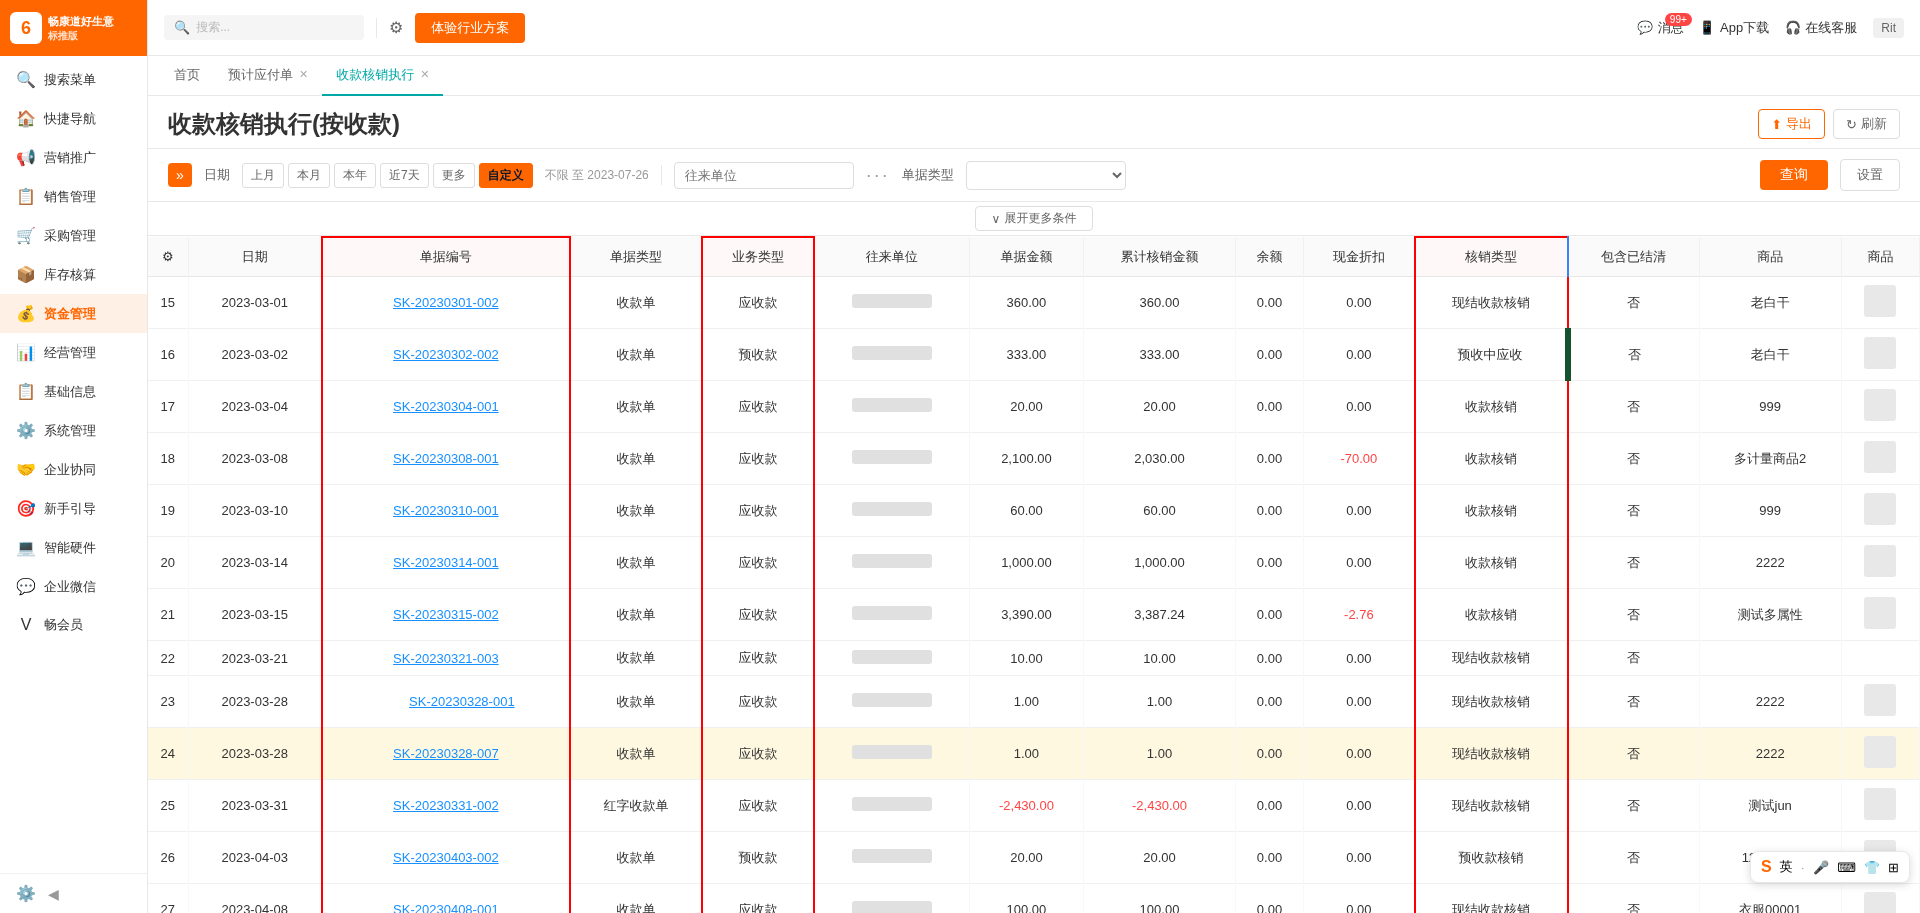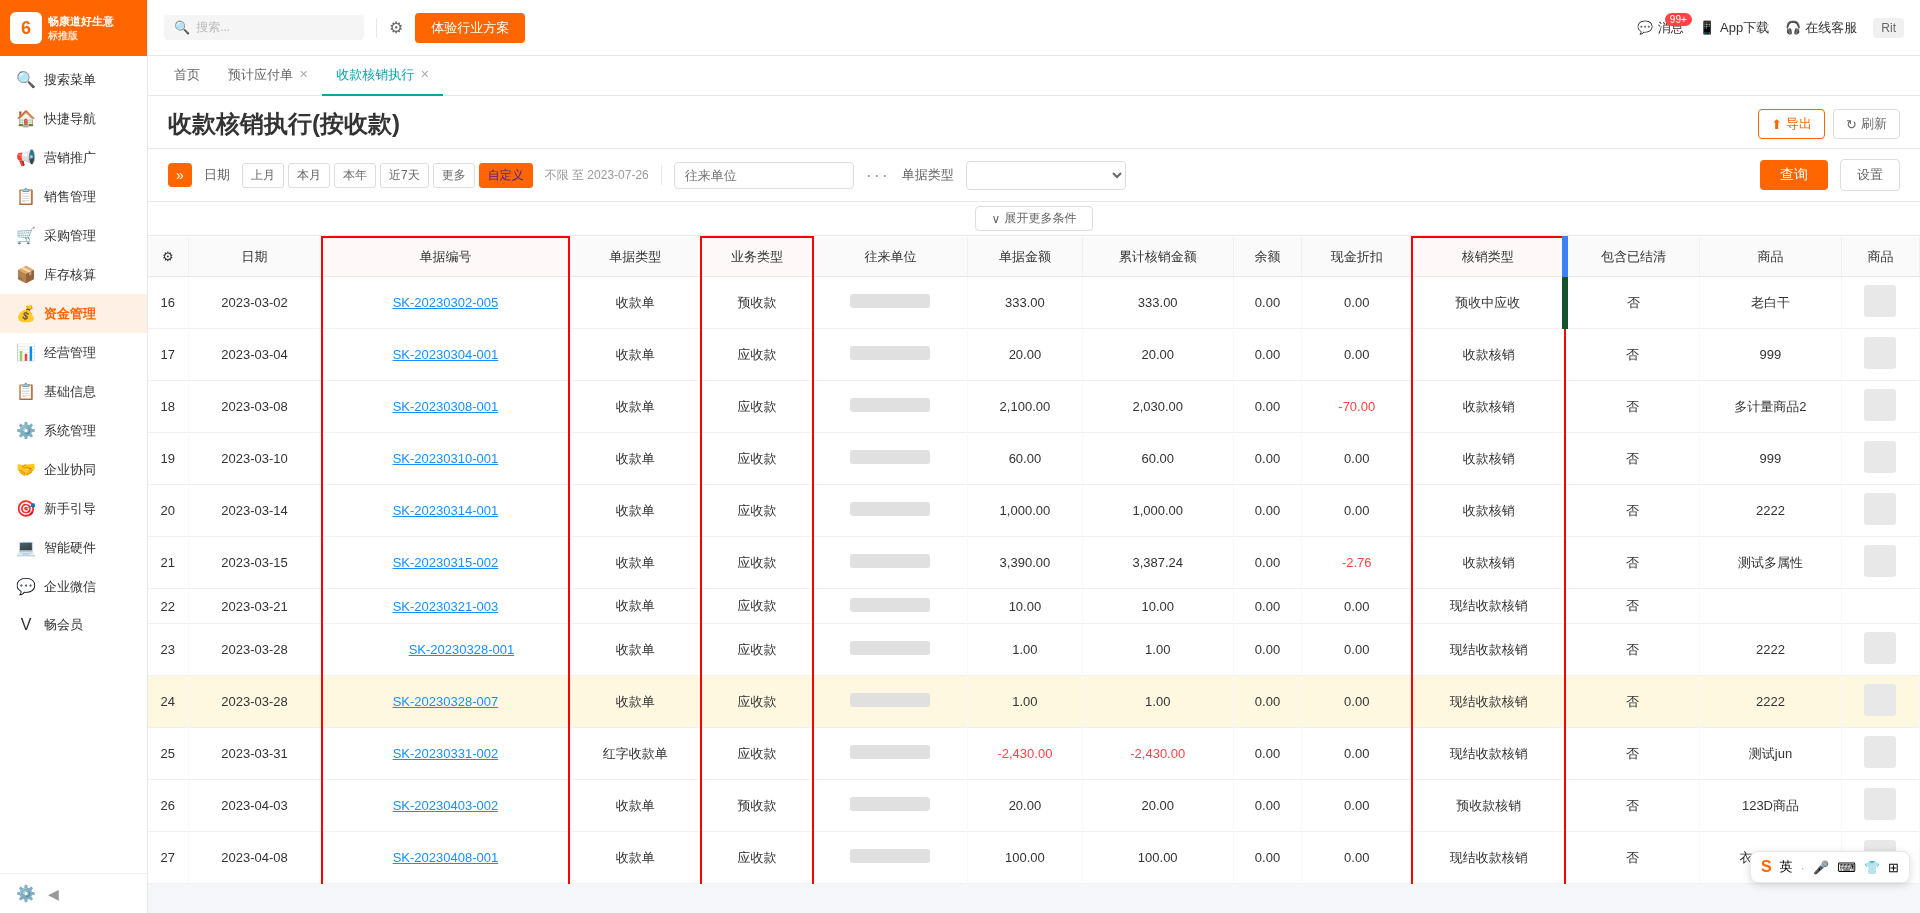--- a/index.html
+++ b/index.html
@@ -184,21 +184,21 @@
     .filter-date-btns { display: flex; gap: 4px; align-items: center; }
     .date-btn {
       padding: 3px 8px;
       border: 1px solid #ddd;
       background: white;
       border-radius: 3px;
       cursor: pointer;
       font-size: 12px;
       color: #666;
     }
-    .date-btn.custom { background: #ff6600; color: #4c1d95; border-color: #ff6600; }
+    .date-btn.custom { background: #ff6600; color: #0f172a; border-color: #ff6600; font-weight: bold; }
     .filter-date-range { font-size: 12px; color: #999; }
     .filter-divider { width: 1px; height: 20px; background: #e8e8e8; }
     .filter-input {
       border: 1px solid #ddd;
       border-radius: 4px;
       padding: 5px 10px;
       font-size: 13px;
       width: 180px;
       color: #999;
     }
@@ -476,31 +476,47 @@
               <th>⚙</th>
               <th>日期</th>
               <th style="border-left: 2px solid red; border-top: 2px solid red; border-right: 2px solid red; background: rgb(255, 248, 248);">单据编号</th>
               <th>单据类型</th>
               <th style="border-left: 2px solid red; border-top: 2px solid red; border-right: 2px solid red; background: rgb(255, 248, 248);">业务类型</th>
               <th>往来单位</th>
               <th>单据金额</th>
               <th>累计核销金额</th>
               <th>余额</th>
               <th>现金折扣</th>
-              <th style="border-left: 2px solid red; border-top: 2px solid red; border-right: 6px solid #3b82f6; background: rgb(255, 248, 248);">核销类型</th>
+              <th style="border-left: 2px solid red; border-top: 2px solid red; border-right: 2px solid #3b82f6; background: rgb(255, 248, 248);">核销类型</th>
               <th>包含已结清</th>
               <th>商品</th>
               <th>商品</th>
             </tr>
           </thead>
         <tbody id="table-body">
             <tr>
+              <td>15</td>
+              <td>2023-03-01</td>
+              <td style="border-left: 2px solid red; border-right: 2px solid red;"><span class="link-cell">SK-20230301-002</span></td>
+              <td>收款单</td>
+              <td style="border-left: 2px solid red; border-right: 2px solid red;">应收款</td>
+              <td><span style="background:#e0e0e0;border-radius:3px;display:inline-block;width:80px;height:14px;"></span></td>
+              <td>360.00</td>
+              <td>360.00</td>
+              <td>0.00</td>
+              <td>0.00</td>
+              <td style="border-left: 2px solid red; border-right: 2px solid red;">现结收款核销</td>
+              <td>否</td>
+              <td>老白干</td>
+              <td><span class="thumb"></span></td>
+            </tr>
+            <tr>
               <td>16</td>
               <td>2023-03-02</td>
-              <td style="border-left: 2px solid red; border-right: 2px solid red;"><span class="link-cell">SK-20230302-005</span></td>
+              <td style="border-left: 2px solid red; border-right: 2px solid red;"><span class="link-cell">SK-20230302-002</span></td>
               <td>收款单</td>
               <td style="border-left: 2px solid red; border-right: 2px solid red;">预收款</td>
               <td><span style="background:#e0e0e0;border-radius:3px;display:inline-block;width:80px;height:14px;"></span></td>
               <td>333.00</td>
               <td>333.00</td>
               <td>0.00</td>
               <td>0.00</td>
               <td style="border-left: 2px solid red; border-right: 6px solid #14532d;">预收中应收</td>
               <td>否</td>
               <td>老白干</td>

